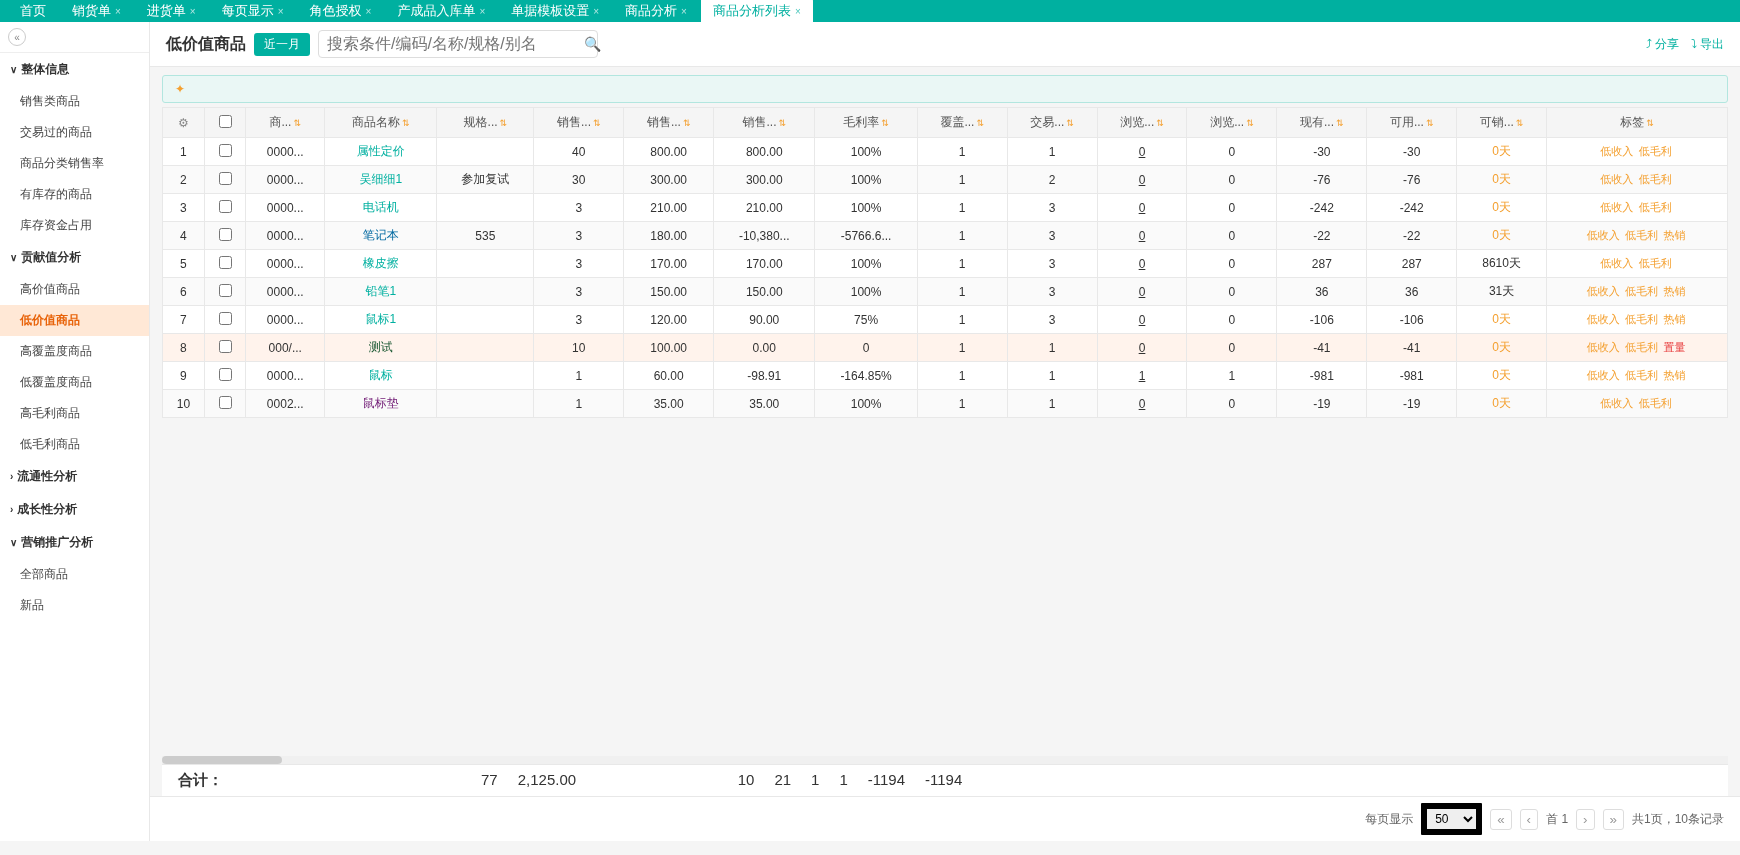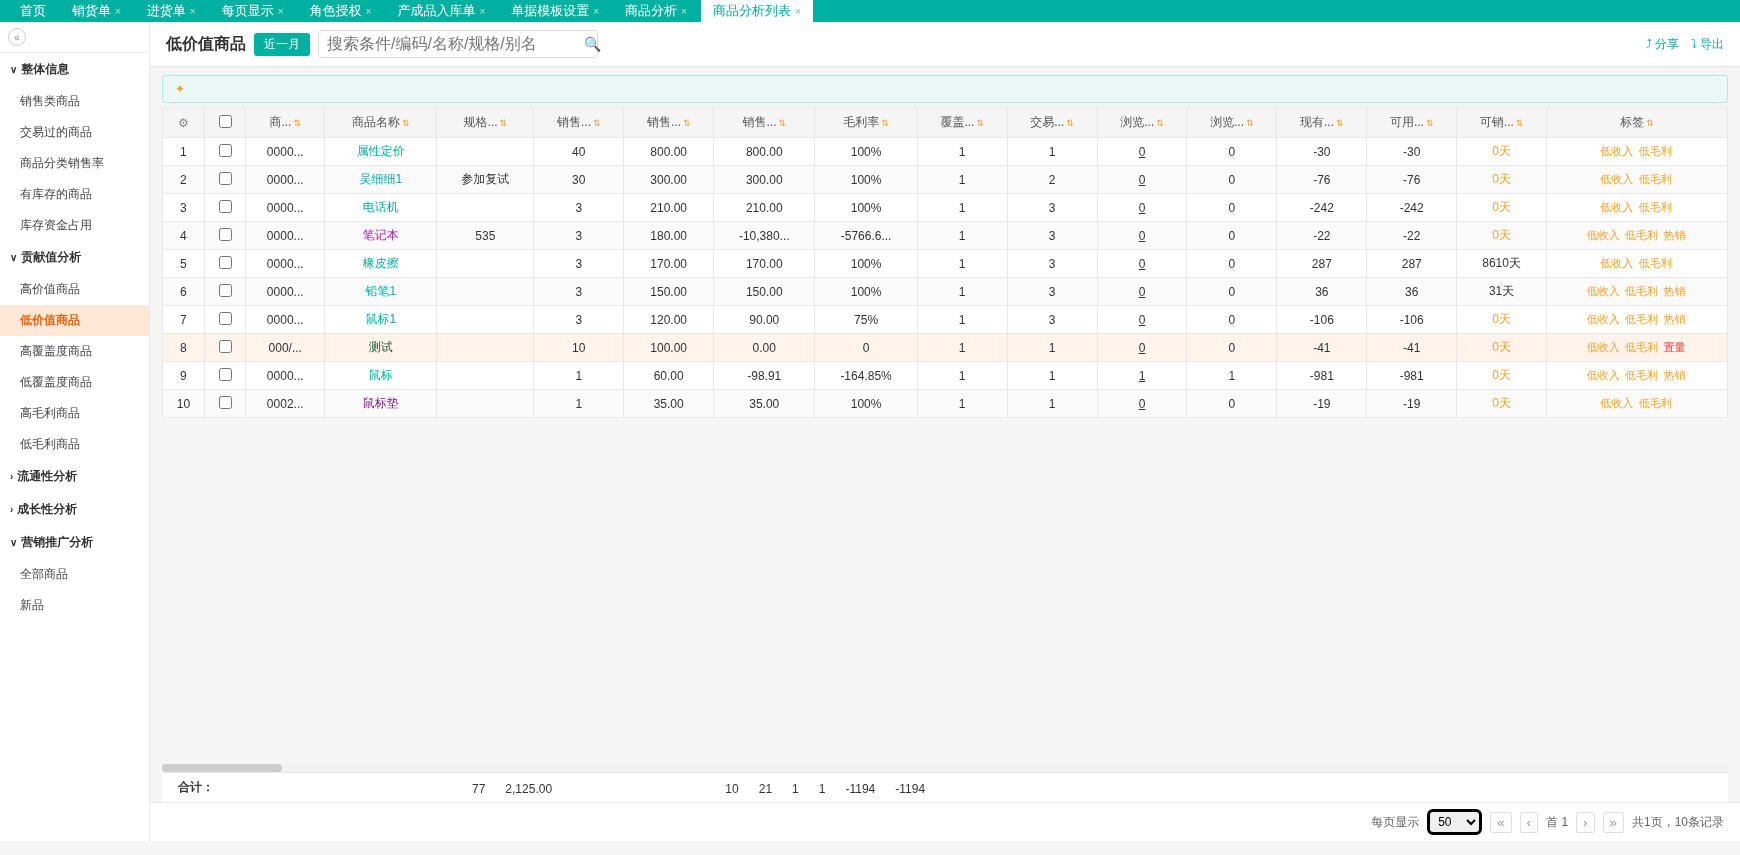--- a/index.html
+++ b/index.html
@@ -173,22 +173,22 @@
     .days-num { color: #333; }
     .underline { text-decoration: underline; color: #333; }
     .gear-icon { color: #888; }
 
     
     .table-footer {
       background: #fff;
       border-top: 1px solid #e8e8e8;
       padding: 6px 16px;
       display: flex;
-      align-items: flex-end;
-      font-size: 12px;
+      align-items: flex-start;
+      font-size: 15px;
       margin: 0 12px;
     }
     .footer-label { color: #333; font-weight: bold; margin-right: 8px; }
     .footer-cells {
       display: flex;
       flex: 1;
     }
     .footer-cell {
       padding: 0 10px;
       color: #333;
@@ -200,22 +200,22 @@
       align-items: center;
       justify-content: flex-end;
       padding: 6px 16px;
       background: #fff;
       border-top: 1px solid #e8e8e8;
       font-size: 12px;
       gap: 8px;
     }
     .pagination-label { color: #666; }
     .pagination-select {
-      border: 3px solid #000000;
-      border-radius: 6px;
+      border: 6px solid #000000;
+      border-radius: 1px;
       padding: 2px 4px;
       font-size: 12px;
     }
     .pagination-btn {
       border: 1px solid #ddd;
       background: #fff;
       padding: 2px 6px;
       cursor: pointer;
       border-radius: 3px;
       color: #999;
@@ -464,21 +464,21 @@
     <td>0</td>
     <td>-242</td>
     <td>-242</td>
     <td><span class="days-0">0天</span></td>
     <td><span class="tag-orange">低收入</span> <span class="tag-orange">低毛利</span></td>
   </tr>
             <tr>
     <td>4</td>
     <td><input type="checkbox" style=""></td>
     <td>0000...</td>
-    <td style="color:#a21caf;cursor:pointer;">笔记本</td>
+    <td style="color:#0369a1;cursor:pointer;">笔记本</td>
     <td>535</td>
     <td>3</td>
     <td>180.00</td>
     <td>-10,380...</td>
     <td>-5766.6...</td>
     <td>1</td>
     <td>3</td>
     <td><span class="underline">0</span></td>
     <td>0</td>
     <td>-22</td>

